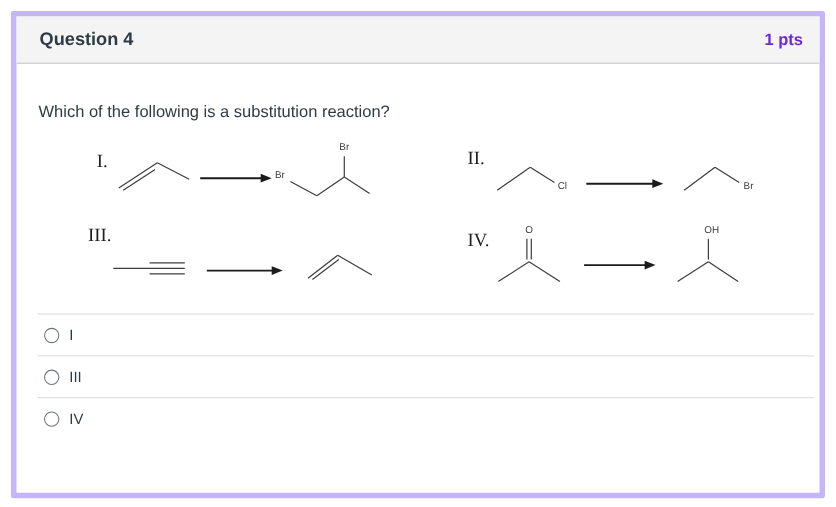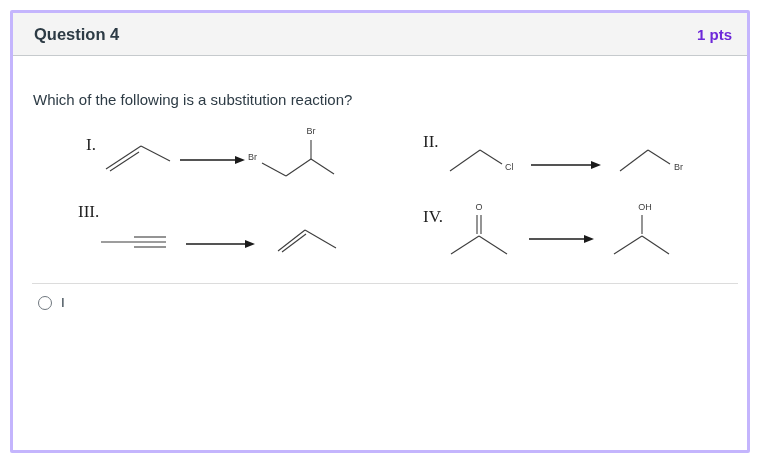--- a/index.html
+++ b/index.html
@@ -6,21 +6,21 @@
     margin: 0; padding: 0;
     width: 760px; height: 461px;
     background: #ffffff;
     font-family: "Liberation Sans", sans-serif;
     overflow: hidden;
   }
   .card {
     position: absolute; left: 10px; top: 10px;
     width: 740px; height: 443px;
     box-sizing: border-box;
-    border: 3px solid #c4b5fd;
+    border: 5px solid #c4b5fd;
     border-radius: 2px;
     background: #ffffff;
   }
   .card-header {
     box-sizing: border-box;
     height: 43px;
     background: #f4f4f4;
     border-bottom: 1px solid #c6cacd;
     display: flex; align-items: center; justify-content: space-between;
     padding: 0 15px 0 21px;
@@ -144,15 +144,23 @@
         <line class="mol" x1="639" y1="234" x2="666" y2="252"></line>
       </g>
     </g>
   </svg>
 
   <div class="options">
     <div class="option-row">
       <span class="radio"></span>
       <span class="option-label">I</span>
     </div>
+    <div class="option-row">
+      <span class="radio"></span>
+      <span class="option-label">III</span>
+    </div>
+    <div class="option-row">
+      <span class="radio"></span>
+      <span class="option-label">IV</span>
+    </div>
   </div>
 
 </div>
 
 </body></html>

